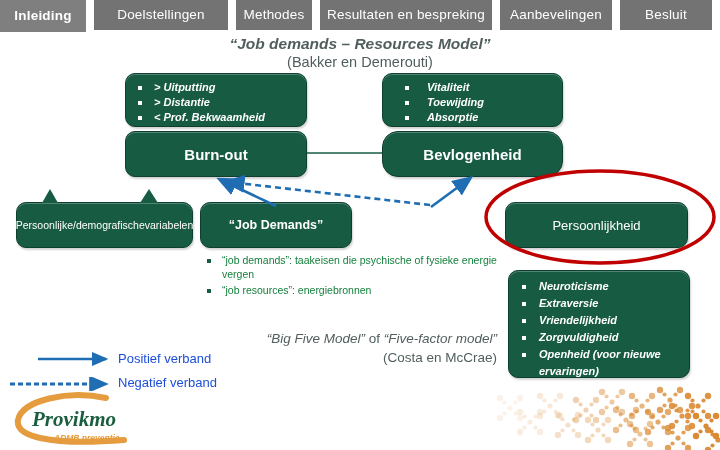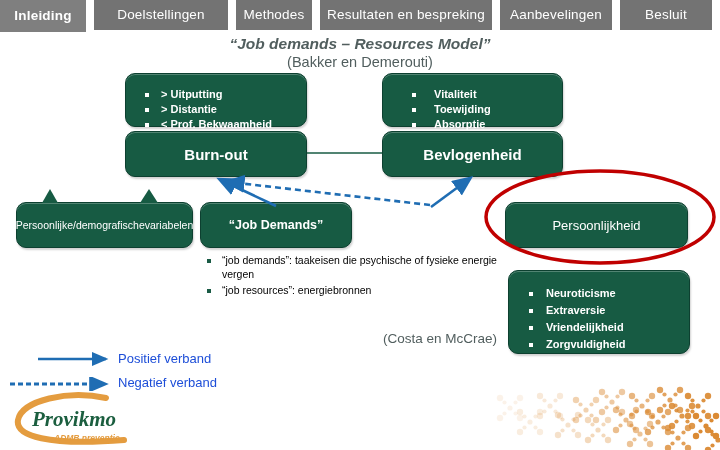--- a/index.html
+++ b/index.html
@@ -15,48 +15,48 @@
 
   
   .title-wrap{position:absolute;left:60px;top:35px;width:600px;text-align:center;color:#515e5e;}
   .title-main{font-size:15.5px;font-style:italic;font-weight:600;}
   .title-sub{font-size:14.5px;margin-top:1px;}
 
   
   .gbox{position:absolute;background:#175B43;border:1px solid #0d4030;border-radius:10px;
         color:#fff;box-shadow:inset 0 1px 0 rgba(255,255,255,.25),1px 2px 2px rgba(0,0,0,.18);
         box-sizing:border-box;}
-  .gbox ul{list-style:none;margin:7px;padding:0;}
+  .gbox ul{list-style:none;margin:0;padding:0;font-style:italic;}
   .gbox li{position:relative;}
   .gbox li::before{content:"";position:absolute;width:4px;height:4px;background:#fff;top:6px;}
 
   .box-uitputting{left:125px;top:73px;width:182px;height:54px;padding-top:6px;}
   .box-uitputting li{font-size:11px;font-weight:bold;line-height:15px;padding-left:28px;}
   .box-uitputting li::before{left:12px;}
 
   .box-vitaliteit{left:382px;top:73px;width:181px;height:54px;padding-top:6px;}
   .box-vitaliteit li{font-size:11px;font-weight:bold;line-height:15px;padding-left:44px;}
   .box-vitaliteit li::before{left:22px;}
 
   .box-center{display:flex;align-items:center;justify-content:center;}
   .box-burnout{left:125px;top:131px;width:182px;height:46px;font-size:15px;font-weight:bold;}
-  .box-bevlogenheid{left:382px;top:131px;width:181px;height:46px;font-size:15px;font-weight:bold;}
+  .box-bevlogenheid{left:382px;top:131px;width:181px;height:46px;font-size:15px;font-weight:bold;border-radius:16px;}
 
   .box-personal{left:16px;top:202px;width:177px;height:46px;flex-direction:row;
                 font-size:10.5px;line-height:14px;text-align:center;}
   .box-demands{left:200px;top:202px;width:152px;height:46px;font-size:12.5px;font-weight:bold;}
   .box-resources{left:359px;top:202px;width:138px;height:46px;font-size:12.5px;font-weight:bold;}
   .box-personality{left:505px;top:202px;width:183px;height:46px;font-size:13px;}
 
-  .box-big5{left:508px;top:270px;width:182px;height:84px;padding-top:7px;}
+  .box-big5{left:508px;top:270px;width:182px;height:108px;padding-top:7px;}
   .box-big5 li{font-size:11px;font-weight:bold;line-height:17px;padding-left:30px;}
   .box-big5 li::before{left:13px;top:7px;}
 
   
-  .definitions{position:absolute;left:200px;top:254px;width:300px;color:#000000;}
+  .definitions{position:absolute;left:200px;top:254px;width:300px;color:#15803d;}
   .definitions ul{list-style:none;margin:0;padding:0;}
   .definitions li{position:relative;font-size:10.5px;line-height:13.5px;padding-left:22px;margin-bottom:3px;}
   .definitions li::before{content:"";position:absolute;left:7px;top:5px;width:4px;height:4px;background:#1A5B45;}
 
   
   .big5-caption{position:absolute;left:150px;top:329px;width:347px;text-align:right;
                 color:#515e5e;font-size:13.5px;line-height:19px;}
   .big5-caption .q{font-style:italic;}
 
   
@@ -133,20 +133,23 @@
     <ul>
       <li>Neuroticisme</li>
       <li>Extraversie</li>
       <li>Vriendelijkheid</li>
       <li>Zorgvuldigheid</li>
       <li>Openheid (voor nieuwe ervaringen)</li>
     </ul>
   </div>
 
   <div class="big5-caption">
+    <div>
+      <span class="q">“Big Five Model”</span><span> of </span><span class="q">“Five-factor model”</span>
+    </div>
     <div>(Costa en McCrae)</div>
   </div>
 
   <svg class="legend-svg" style="left:36px;top:352px" width="80" height="14">
     <defs>
         <marker id="ah1" markerWidth="8" markerHeight="8" refX="6" refY="3" orient="auto">
           <path d="M0,0 L7,3 L0,6 Z" fill="#1F6DB3"></path>
         </marker>
       </defs>
     <line x1="2" y1="7" x2="70" y2="7" stroke="#1F6DB3" stroke-width="2.4" marker-end="url(#ah1)"></line>

